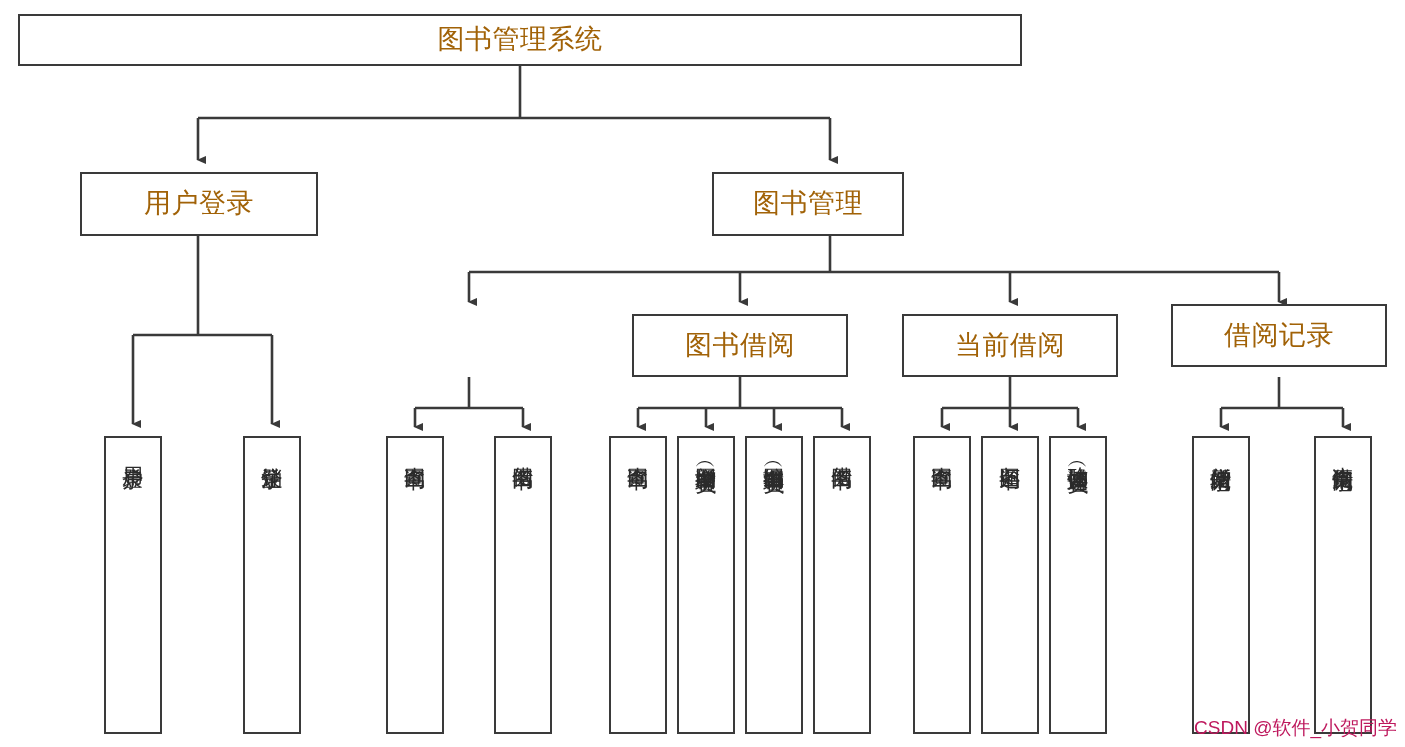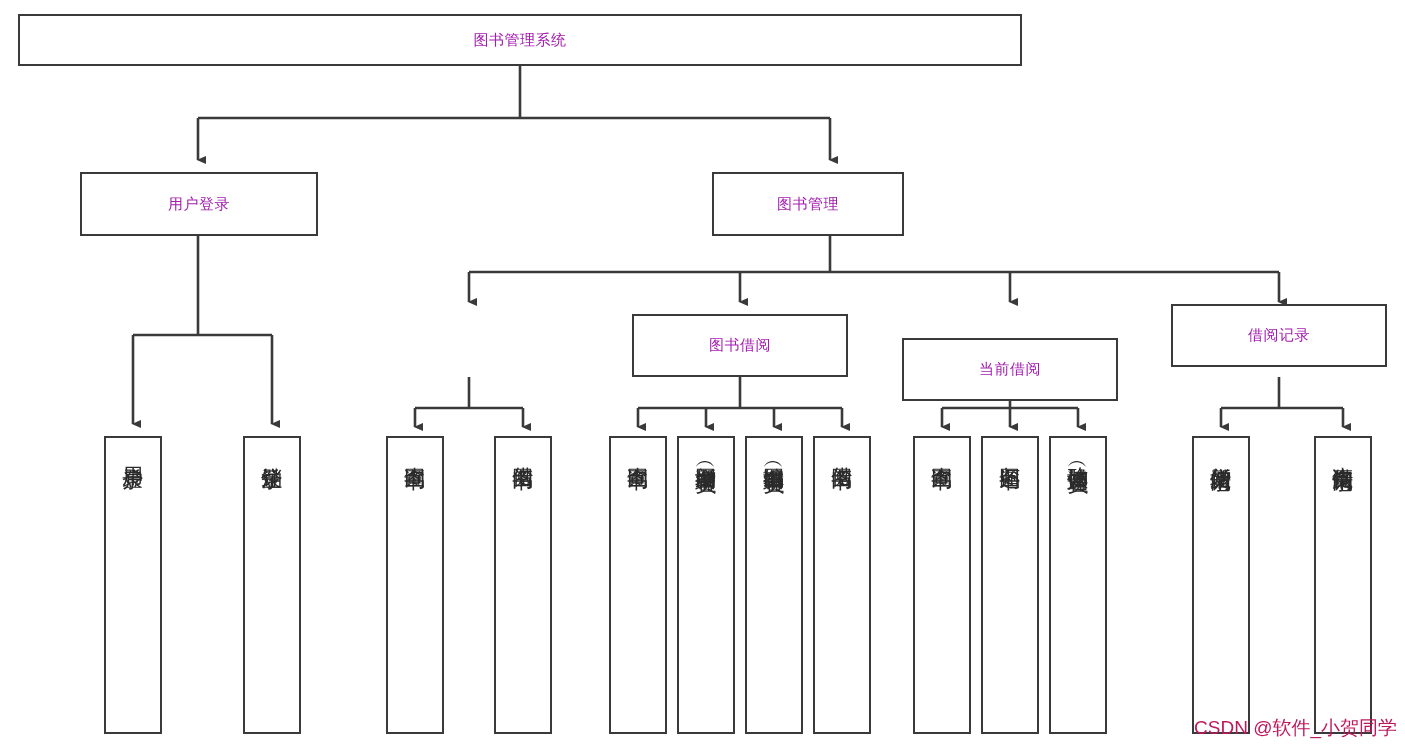--- a/index.html
+++ b/index.html
@@ -29,22 +29,22 @@
     position: absolute;
     box-sizing: border-box;
     background: #ffffff;
     border: 2px solid #3a3a3a;
     display: flex;
     align-items: center;
     justify-content: center;
     overflow: hidden;
   }
   .node-label-h {
-    font-size: 15px;
-    color: #a21caf;
+    font-size: 27px;
+    color: #a16207;
     line-height: 1.1;
     white-space: nowrap;
     letter-spacing: 0.5px;
   }
   .node-label-v {
     font-size: 21px;
     color: #2b2b2b;
     line-height: 1.12;
     writing-mode: vertical-rl;
     text-orientation: upright;
@@ -142,21 +142,21 @@
   <div class="node-box" style="left:80px; top:172px; width:238px; height:64px;">
     <span class="node-label-h">用户登录</span>
   </div>
   <div class="node-box" style="left:712px; top:172px; width:192px; height:64px;">
     <span class="node-label-h">图书管理</span>
   </div>
 
   <div class="node-box" style="left:632px; top:314px; width:216px; height:63px;">
     <span class="node-label-h">图书借阅</span>
   </div>
-  <div class="node-box" style="left:902px; top:314px; width:216px; height:63px;margin-top:24px;">
+  <div class="node-box" style="left:902px; top:314px; width:216px; height:63px;">
     <span class="node-label-h">当前借阅</span>
   </div>
   <div class="node-box" style="left:1171px; top:304px; width:216px; height:63px;">
     <span class="node-label-h">借阅记录</span>
   </div>
 
   <div class="node-box vertical" style="left:104px; top:436px; width:58px; height:298px;">
     <span class="node-label-v">用户登录</span>
   </div>
   <div class="node-box vertical" style="left:243px; top:436px; width:58px; height:298px;">

